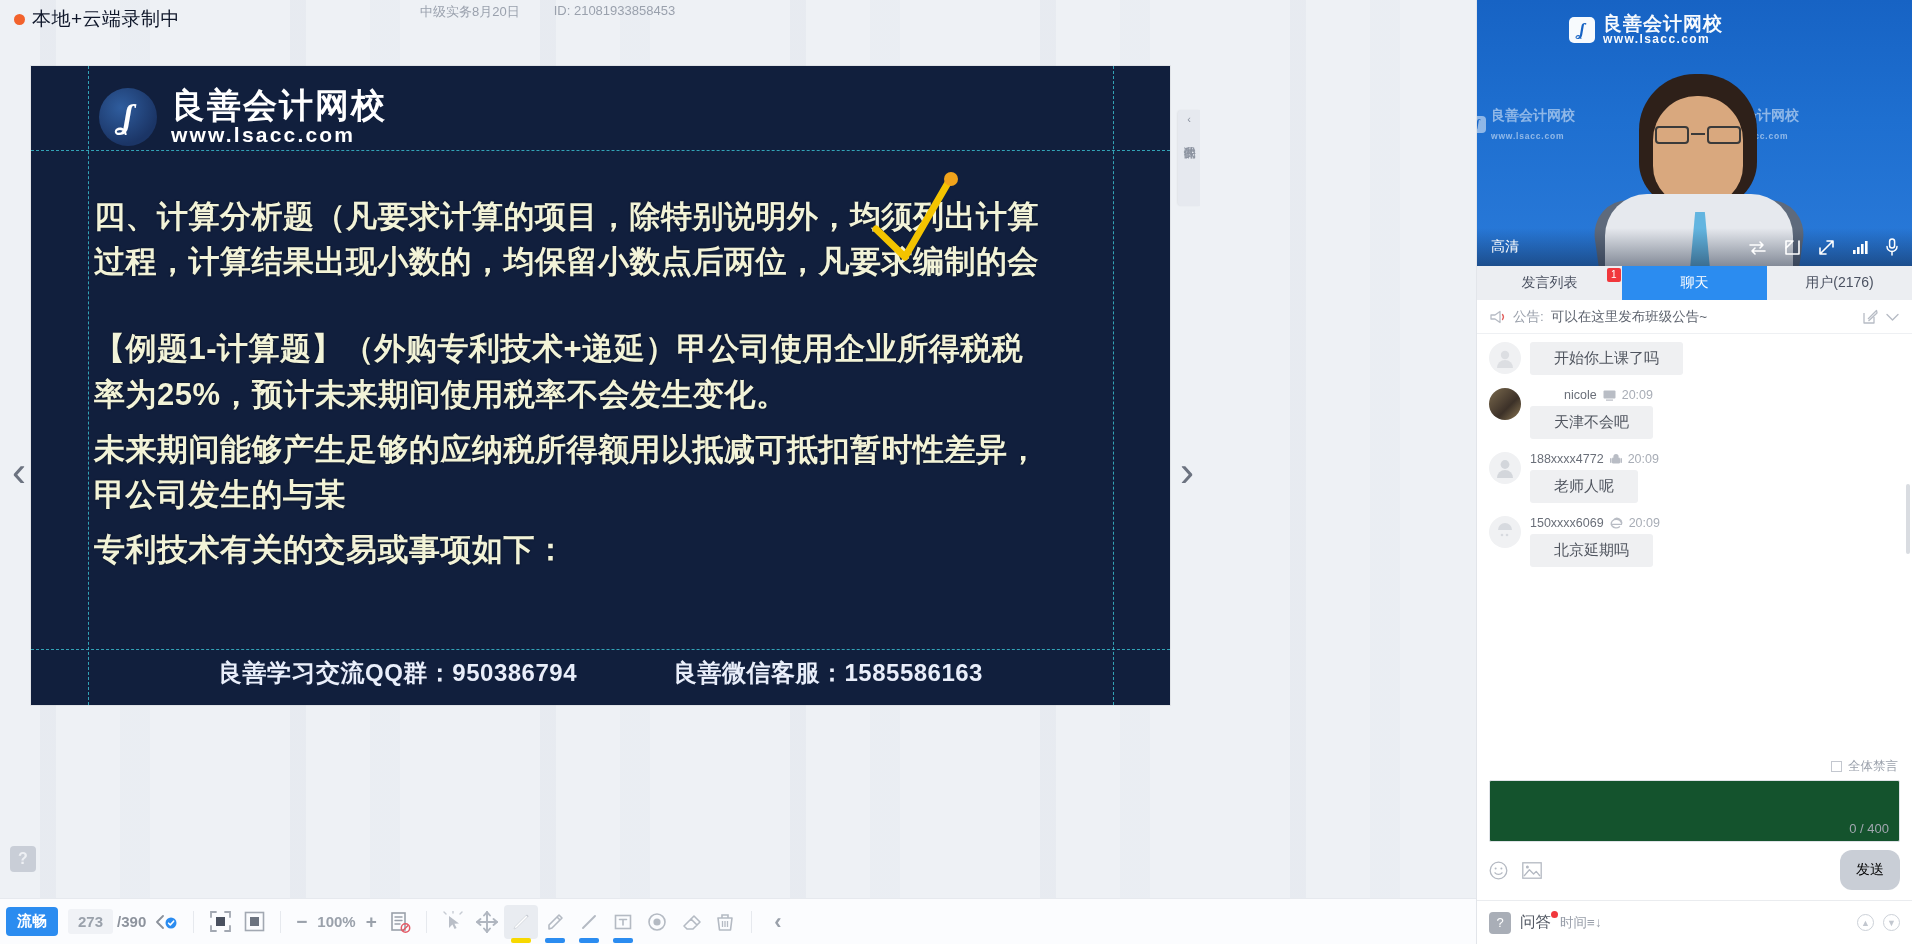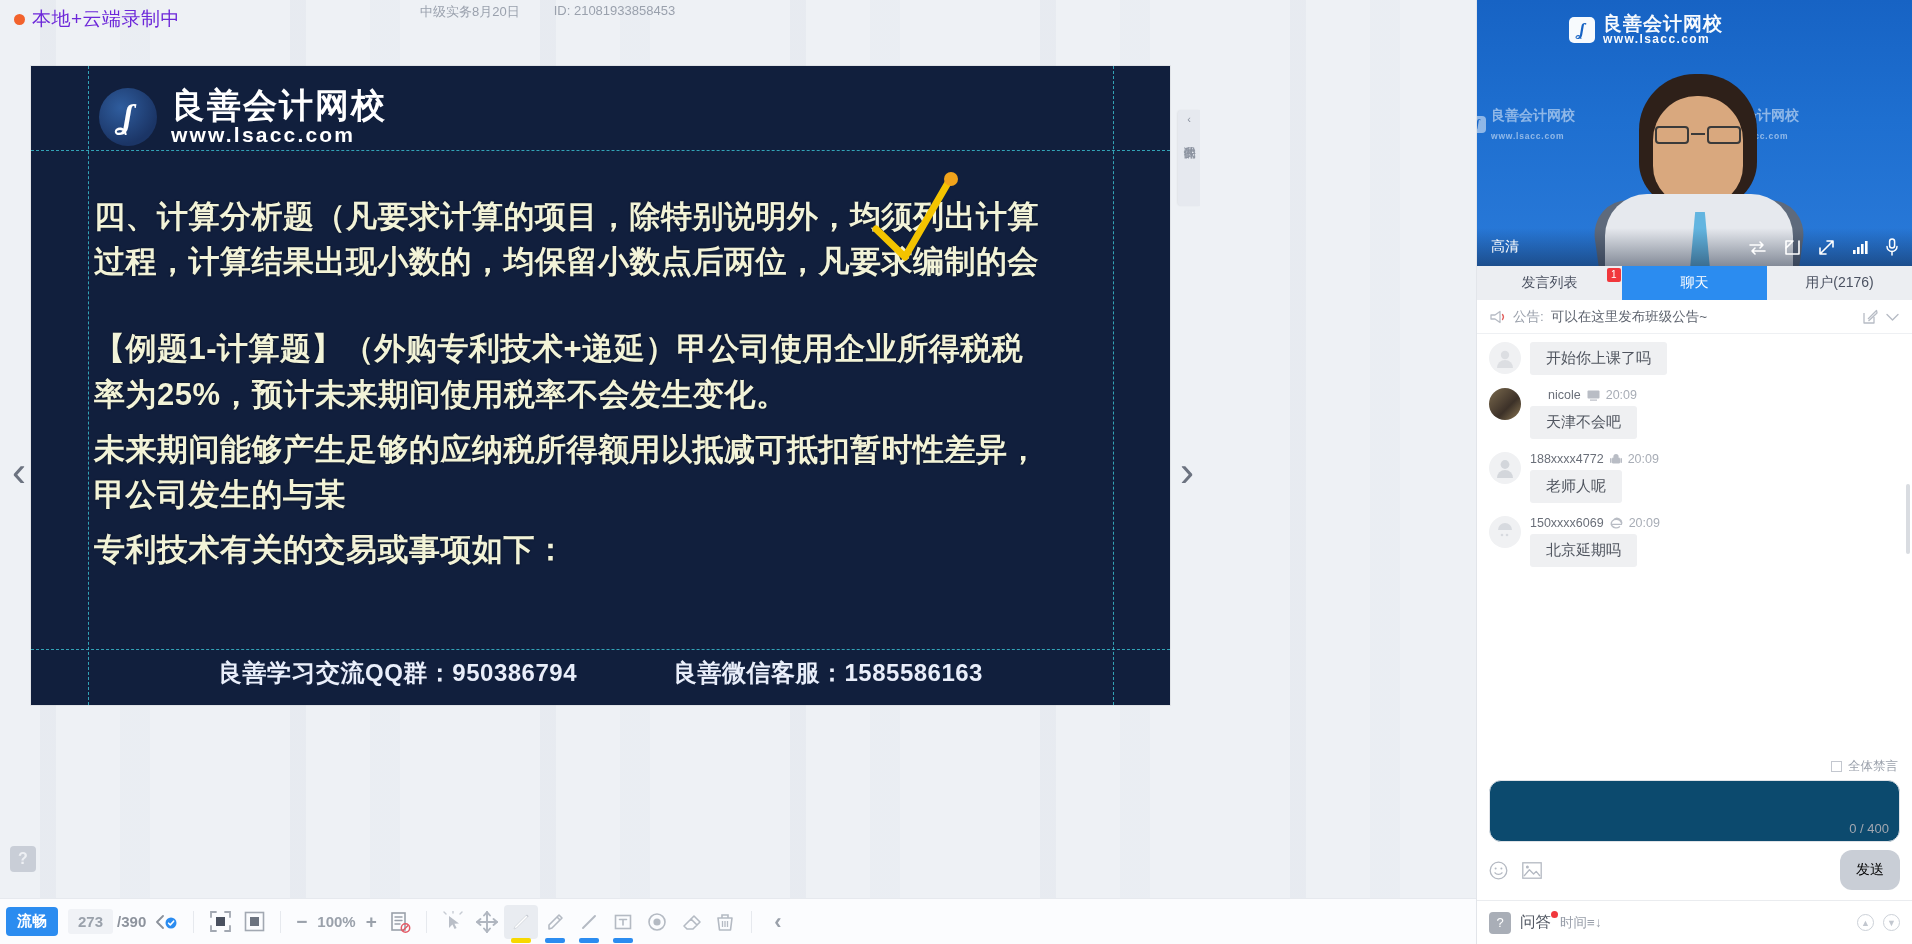--- a/index.html
+++ b/index.html
@@ -27,21 +27,21 @@
         transparent 0 40px,
         rgba(215,220,230,.55) 40px 56px,
         transparent 56px 120px,
         rgba(222,227,236,.45) 120px 150px,
         transparent 150px 250px);
     pointer-events: none;
   }
   #rec-status {
     position: absolute; left: 14px; top: 6px;
     display: flex; align-items: center; gap: 7px;
-    color: #6d28d9; font-size: 19px; letter-spacing: .5px;
+    color: #0f172a; font-size: 19px; letter-spacing: .5px;
     z-index: 5;
   }
   #rec-dot { width: 11px; height: 11px; border-radius: 50%; background: #f2622c; display:block;}
   #session-meta {
     position: absolute; left: 420px; top: 3px;
     display:flex; gap: 34px;
     color: #9aa1ad; font-size: 13px; z-index: 5;
   }
 
   
@@ -243,36 +243,36 @@
   }
   .avatar.a-nicole { background:linear-gradient(135deg,#7b6a4e,#3c3128 60%,#8e7a55); }
   .avatar.a-blank  { background:#f0f1f3; color:#d8dade; }
   .msg-col { display:flex; flex-direction:column; gap:4px; min-width:0; }
   .msg-head { display:flex; align-items:center; gap:6px; font-size:12.5px; color:#8b909a;justify-content:flex-end; }
   .msg-name { color:#6a6f79; }
   .msg-src { color:#a8adb6; font-size:12px; display:flex; align-items:center;}
   .msg-time { color:#a8adb6; }
   .bubble {
     background:#eff0f2; color:#4f545e; font-size:15px;
-    padding:7px 16px; border-radius:3px; align-self:flex-start;
+    padding:7px 24px; border-radius:3px; align-self:flex-start;
     max-width:300px; word-break:break-all;
   }
 
   
   #mute-row {
     display:flex; justify-content:flex-end; align-items:center; gap:6px;
     padding:0 14px 5px 0; font-size:12.5px; color:#9aa0ab; flex:none;
   }
   #mute-box { width:11px;height:11px;border:1px solid #c3c7cf;background:#fff;}
 
   
   #input-area { padding:0 12px; flex:none; }
   #chat-input {
-    position:relative; height:62px; border:1px solid #dfe2e7; background:#0c4a6e;
-    border-radius:12px;
+    position:relative; height:62px; border:1px solid #dfe2e7; background:#14532d;
+    border-radius:2px;
   }
   #char-count { position:absolute; right:10px; bottom:5px; font-size:13px; color:#a2a7b0;}
   #input-tools {
     display:flex; align-items:center; gap:14px; padding:8px 12px 10px 12px; flex:none;
   }
   .it-ico { color:#b4b9c2; cursor:pointer; display:flex;}
   #send-btn {
     margin-left:auto; background:#c9ced6; color:#000000; font-size:14px;
     padding:11px 16px; border-radius:12px; cursor:pointer;
   }

